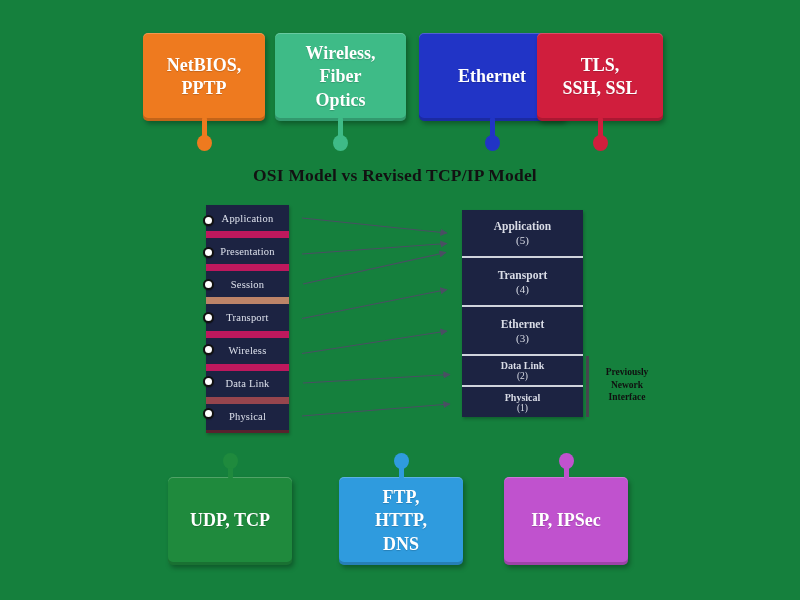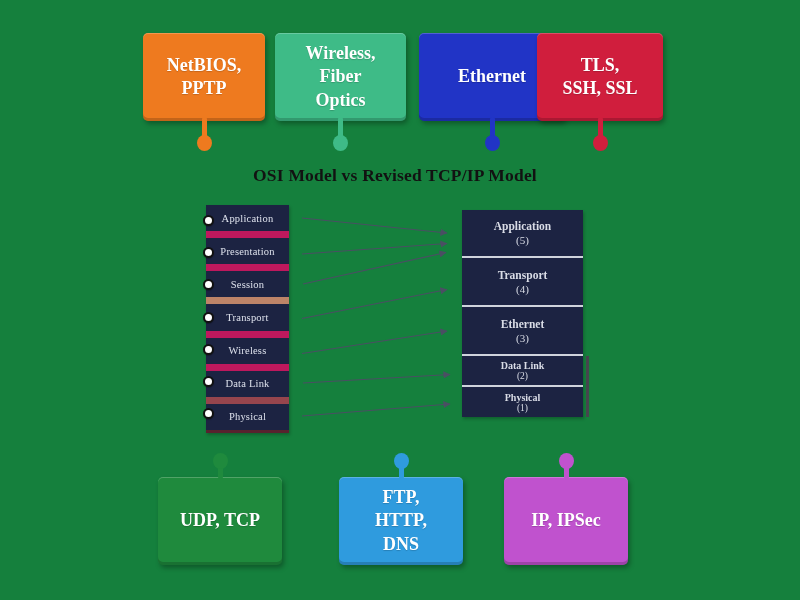--- a/index.html
+++ b/index.html
@@ -160,22 +160,25 @@
       <span class="tcp-name">Data Link</span>
       <span class="tcp-num">(2)</span>
     </div>
     <div class="tcp-row small" style="height:31px">
       <span class="tcp-name">Physical</span>
       <span class="tcp-num">(1)</span>
     </div>
   </div>
 
   <div class="bracket-line"></div>
+  <div class="bracket-note">Previously
+Nework
+Interface</div>
 
-  <div class="card bottom-card" style="left: 158px; width: 124px; background-color: rgb(31, 138, 61);">
+  <div class="card bottom-card" style="left: 168px; width: 124px; background-color: rgb(31, 138, 61);">
     <span class="txt">UDP, TCP</span>
     <div class="pin-stem stem-up" style="background-color: rgb(31, 138, 61);"></div>
     <div class="pin-ball ball-up" style="background-color: rgb(31, 138, 61);"></div>
   </div>
 
   <div class="card bottom-card" style="left: 339px; width: 124px; background-color: rgb(47, 155, 222);">
     <span class="txt">FTP,
 HTTP,
 DNS</span>
     <div class="pin-stem stem-up" style="background-color: rgb(47, 155, 222);"></div>

